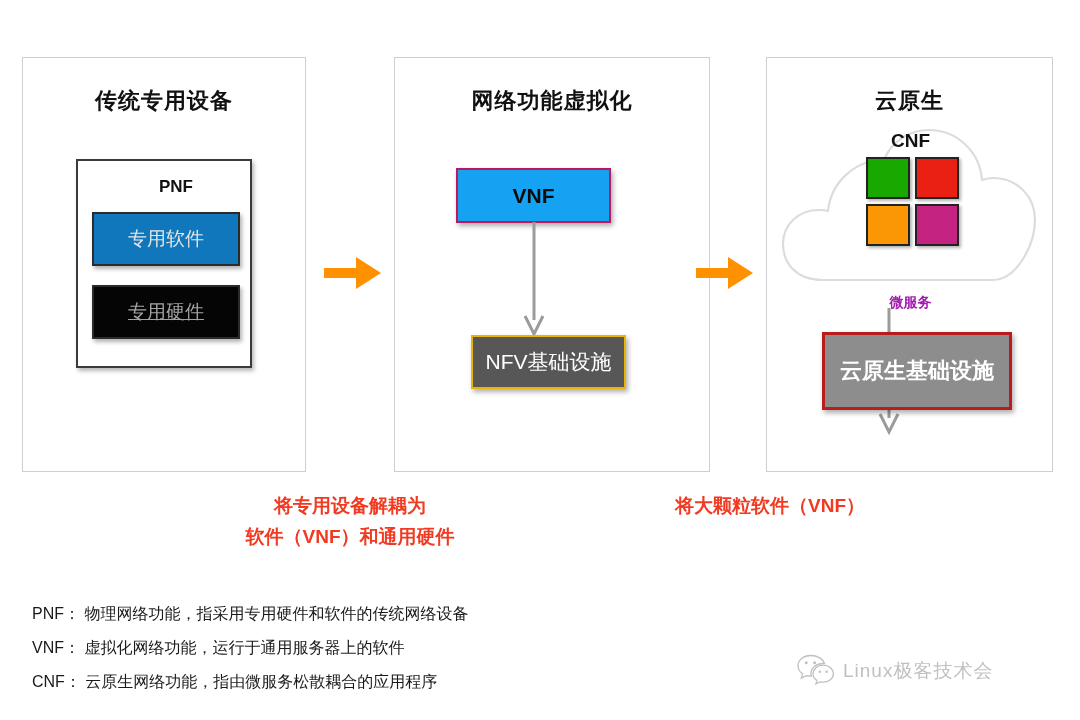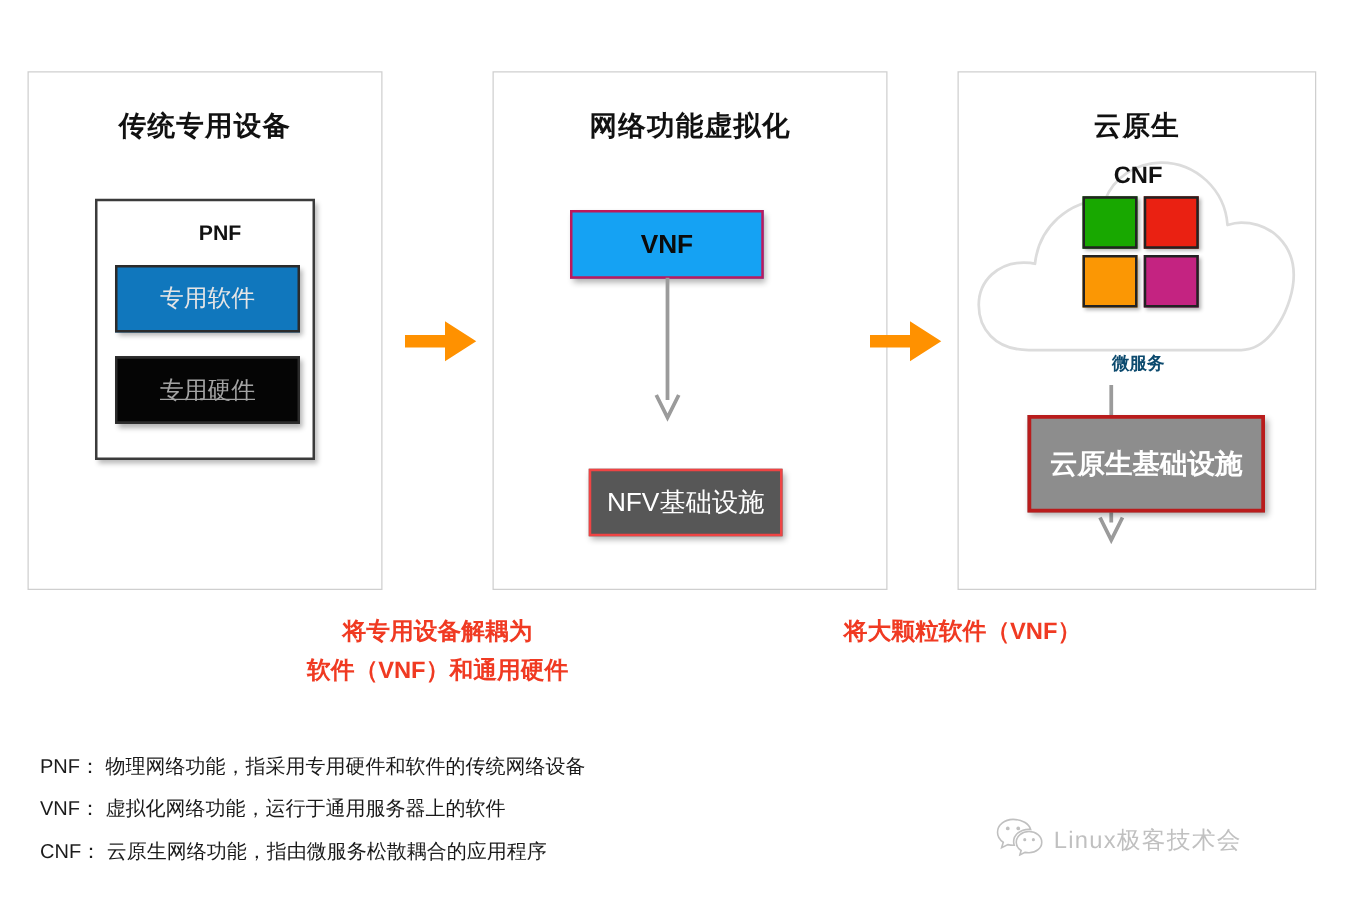--- a/index.html
+++ b/index.html
@@ -116,23 +116,22 @@
     justify-content: center;
     color: #ffffff;
     box-shadow: 2px 3px 5px rgba(0,0,0,0.32);
   }
   #nfvi-box {
     left: 76px;
     top: 277px;
     width: 155px;
     height: 54px;
     background: #575757;
-    border: 2px solid #ef4444;
+    border: 2px solid #eab308;
     font-size: 21px;
-    margin-top: 40px;
   }
   #cni-box {
     left: 55px;
     top: 274px;
     width: 190px;
     height: 78px;
     background: #8d8d8d;
     border: 3px solid #b91c1c;
     font-size: 22px;
     font-weight: bold;
@@ -186,26 +185,26 @@
     gap: 5px;
   }
   .micro-cell {
     border: 2px solid #222222;
     box-sizing: border-box;
     box-shadow: 2px 2px 3px rgba(0,0,0,0.30);
   }
   .micro-caption {
     position: absolute;
     left: 0;
-    top: 224px;
+    top: 236px;
     width: 287px;
     text-align: center;
     font-size: 14px;
     font-weight: bold;
-    color: #0c4a6e;
+    color: #a21caf;
   }
 
   
   .caption {
     position: absolute;
     text-align: center;
     font-size: 19px;
     font-weight: bold;
     color: #f03a22;
     line-height: 31px;

